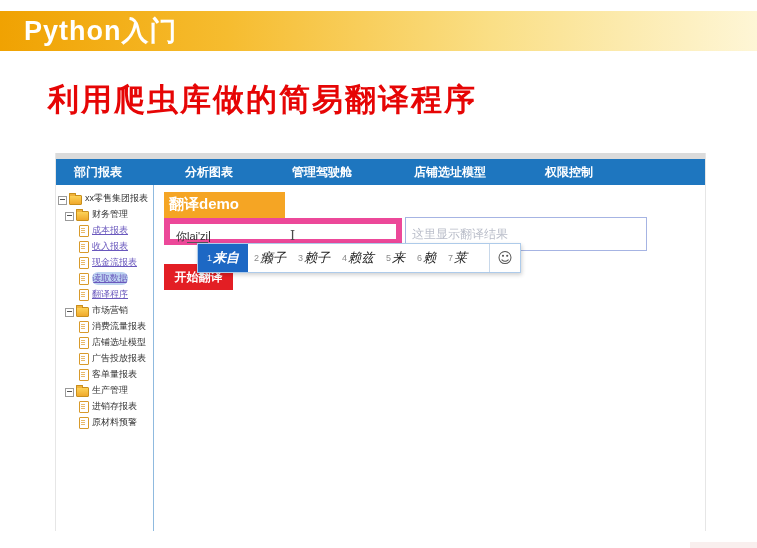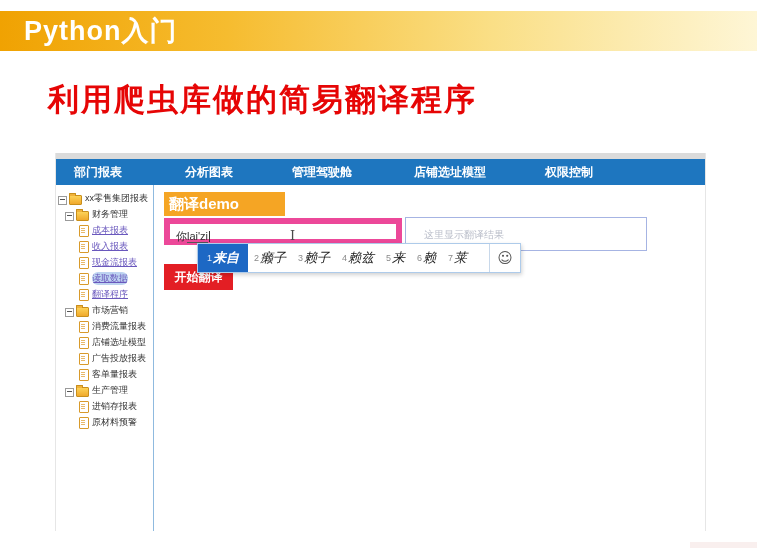--- a/index.html
+++ b/index.html
@@ -34,29 +34,29 @@
   .expander{display:inline-block;width:7px;height:7px;border:1px solid #9A9A9A;background:#fff;position:relative;margin-right:2px;flex:none;}
   .expander::after{content:"";position:absolute;left:1px;right:1px;top:2px;height:1px;background:#555;}
   .ico-folder{display:inline-block;width:11px;height:8px;background:linear-gradient(#FCD257,#F0A92B);
     border:1px solid #C98F1B;border-radius:1px;position:relative;margin:2px 3px 0 0;flex:none;}
   .ico-folder::before{content:"";position:absolute;top:-3px;left:-1px;width:5px;height:2px;background:#F0B23B;
     border:1px solid #C98F1B;border-bottom:none;border-radius:1px 1px 0 0;}
   .ico-doc{display:inline-block;width:8px;height:10px;background:#fff;border:1px solid #D89A2B;border-radius:1px;position:relative;margin-right:3px;flex:none;}
   .ico-doc::after{content:"";position:absolute;left:1px;top:2px;width:4px;height:1px;background:#E8B96A;box-shadow:0 2px 0 #E8B96A,0 4px 0 #E8B96A;}
 
   
-  .demo-title{position:absolute;left:108px;top:39px;width:121px;height:24px;background:#F5A524;
+  .demo-title{position:absolute;left:108px;top:39px;width:121px;height:32px;background:#F5A524;
     color:#fff;font-size:15px;font-weight:bold;line-height:24px;padding-left:5px;box-sizing:border-box;}
   .src-input{position:absolute;left:108px;top:65px;width:238px;height:27px;background:#fff;
     border:6px solid #ec4899;box-sizing:border-box;font-size:11px;color:#333;padding:5px 0 0 6px;}
   .comp{border-bottom:1px solid #555;}
   .caret{display:inline-block;width:1px;height:11px;background:#333;vertical-align:-2px;margin-left:1px;}
   .ibeam{position:absolute;left:120px;top:4px;font-family:"DejaVu Serif",serif;font-size:13px;color:#4a4a4a;}
   .res-input{position:absolute;left:349px;top:64px;width:242px;height:34px;background:#fff;
-    border:1px solid #A6B4E3;box-sizing:border-box;font-size:10px;color:#333;padding:0 18px;
+    border:1px solid #A6B4E3;box-sizing:border-box;font-size:12px;color:#333;padding:0 6px;
     font-family:"Liberation Sans","DejaVu Sans",sans-serif;}
   .res-input::placeholder{color:#B9BDC9;opacity:1;}
   .translate-btn{position:absolute;left:108px;top:111px;width:69px;height:26px;background:#E31E24;border:none;
     color:#fff;font-size:12px;font-weight:bold;cursor:pointer;z-index:1;
     font-family:"Liberation Sans","DejaVu Sans",sans-serif;}
 
   
   .ime{position:absolute;left:141px;top:90px;width:322px;height:28px;background:#fff;border:1px solid #AECBEA;
     box-shadow:1px 2px 4px rgba(0,0,0,.18);display:flex;align-items:stretch;z-index:5;}
   .cand{display:flex;align-items:center;padding:0 6px;cursor:pointer;}

